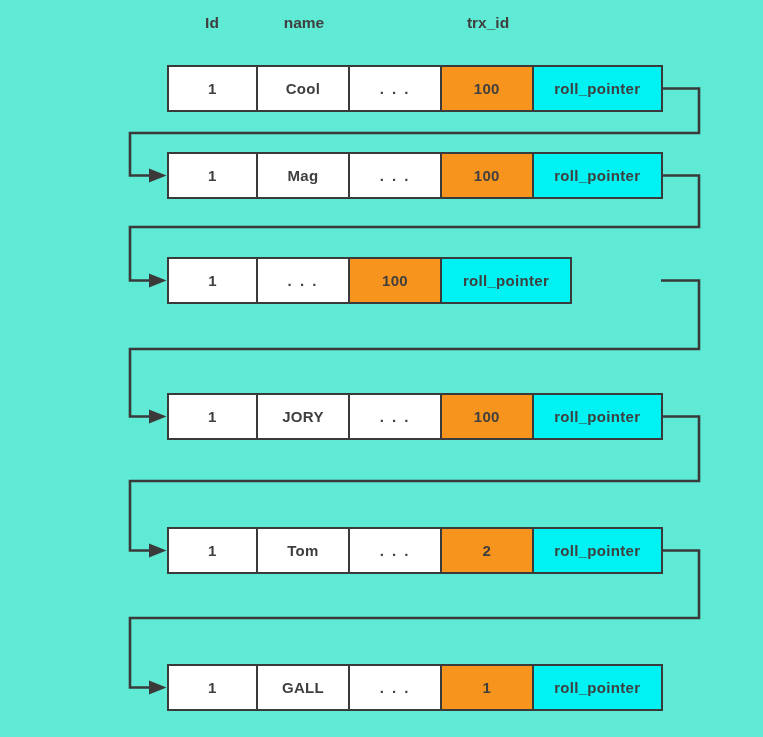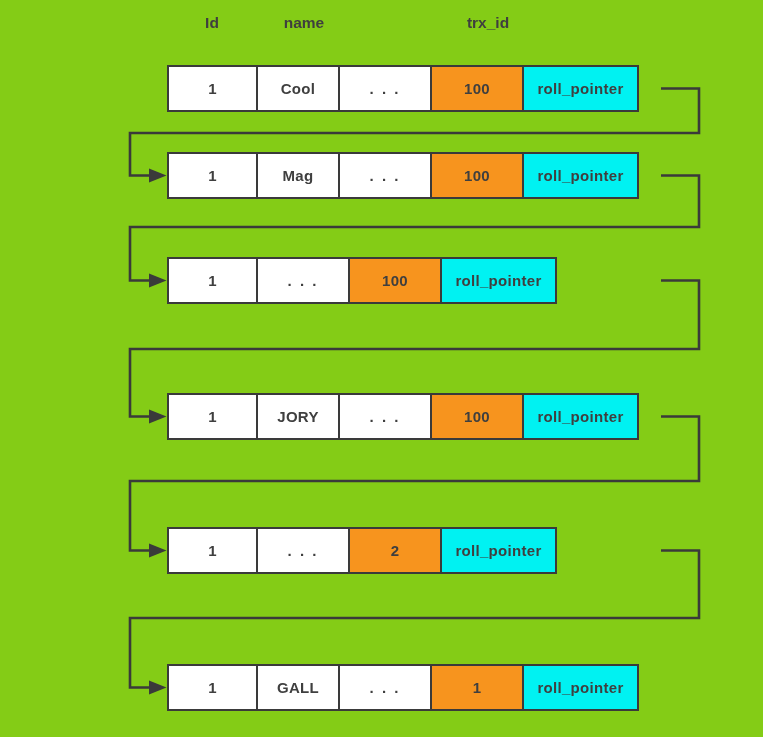--- a/index.html
+++ b/index.html
@@ -1,19 +1,19 @@
 <!DOCTYPE html>
 <html><head>
 <meta charset="utf-8">
 <style>
   html,body{margin:0;padding:0;background:#ffffff;}
   .canvas{
     position:relative;
     width:763px;height:737px;
-    background:#84cc16;
+    background:#5eead4;
     font-family:"Liberation Sans","DejaVu Sans",sans-serif;
     overflow:hidden;
   }
   .col-header{
     position:absolute;
     top:14px;
     transform:translateX(-50%);
     font-size:15.5px;
     font-weight:700;
     color:#3f3f3f;
@@ -38,24 +38,24 @@
     align-items:center;
     justify-content:center;
     font-size:15px;
     font-weight:700;
     color:#3f3f3f;
     background:#ffffff;
     letter-spacing:0.3px;
   }
   .cell.first{border-left:2.5px solid #3a3a3a;}
   .c-id{width:91px;}
-  .c-name{width:82px;}
+  .c-name{width:93px;}
   .c-dots{width:92px;letter-spacing:2px;}
   .c-trx{width:92px;background:#f7941e;}
-  .c-roll{width:115px;background:#00f2f2;}
+  .c-roll{width:130px;background:#00f2f2;}
   .row-0{top:65px;}
   .row-1{top:152px;}
   .row-2{top:257px;}
   .row-3{top:393px;}
   .row-4{top:527px;}
   .row-5{top:664px;}
   svg.links{
     position:absolute;
     left:0;top:0;
     width:763px;height:737px;
@@ -120,20 +120,21 @@
   <div class="vrow row-3">
     <div class="cell first c-id">1</div>
     <div class="cell c-name">JORY</div>
     <div class="cell c-dots">. . .</div>
     <div class="cell c-trx">100</div>
     <div class="cell c-roll">roll_pointer</div>
   </div>
 
   <div class="vrow row-4">
     <div class="cell first c-id">1</div>
+    <div class="cell c-name">Tom</div>
     <div class="cell c-dots">. . .</div>
     <div class="cell c-trx">2</div>
     <div class="cell c-roll">roll_pointer</div>
   </div>
 
   <div class="vrow row-5">
     <div class="cell first c-id">1</div>
     <div class="cell c-name">GALL</div>
     <div class="cell c-dots">. . .</div>
     <div class="cell c-trx">1</div>

